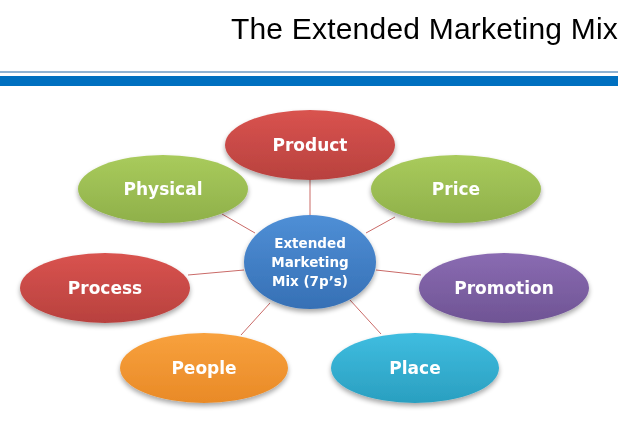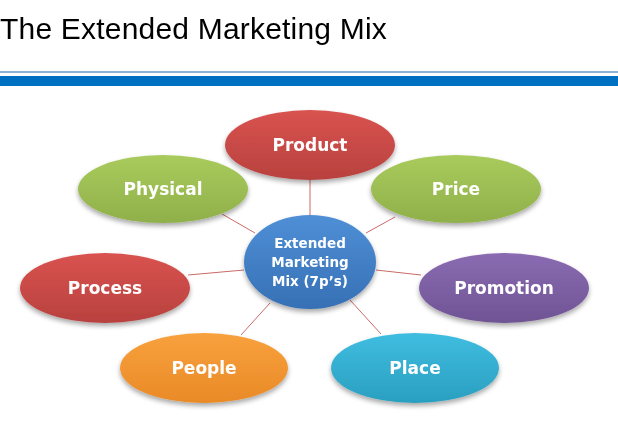--- a/index.html
+++ b/index.html
@@ -12,21 +12,21 @@
       height: 421px;
       position: relative;
       overflow: hidden;
       font-family: "DejaVu Sans", "Liberation Sans", sans-serif;
     }
     .title {
       position: absolute;
       left: 0;
       top: 12px;
       width: 618px;
-      text-align: left;
+      text-align: right;
       font-family: "Liberation Sans", "DejaVu Sans", sans-serif;
       font-size: 30px;
       color: #000000;
       letter-spacing: 0.2px;
     }
     .rule-thin {
       position: absolute;
       left: 0;
       top: 71px;
       width: 618px;

